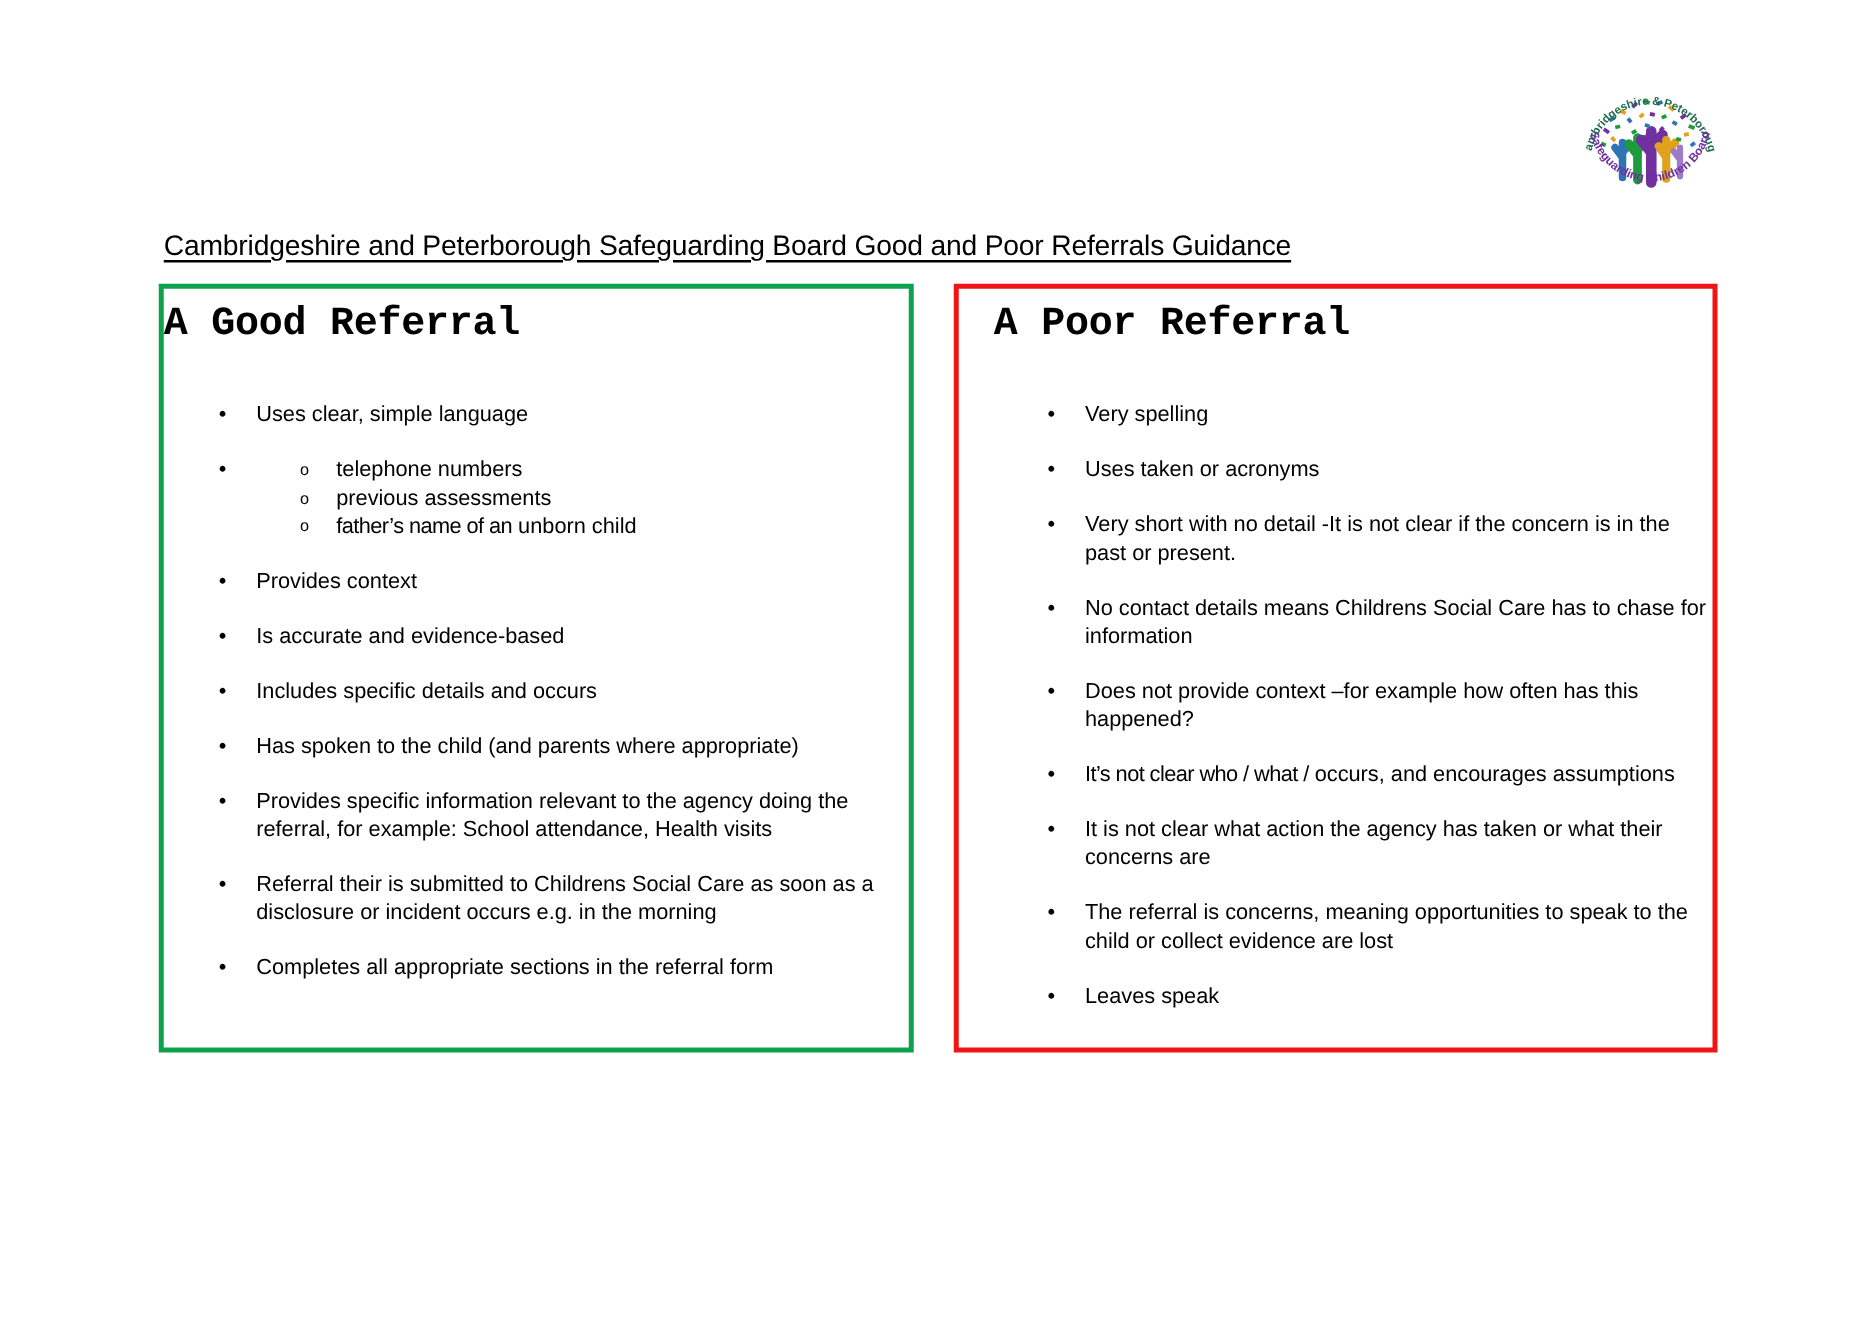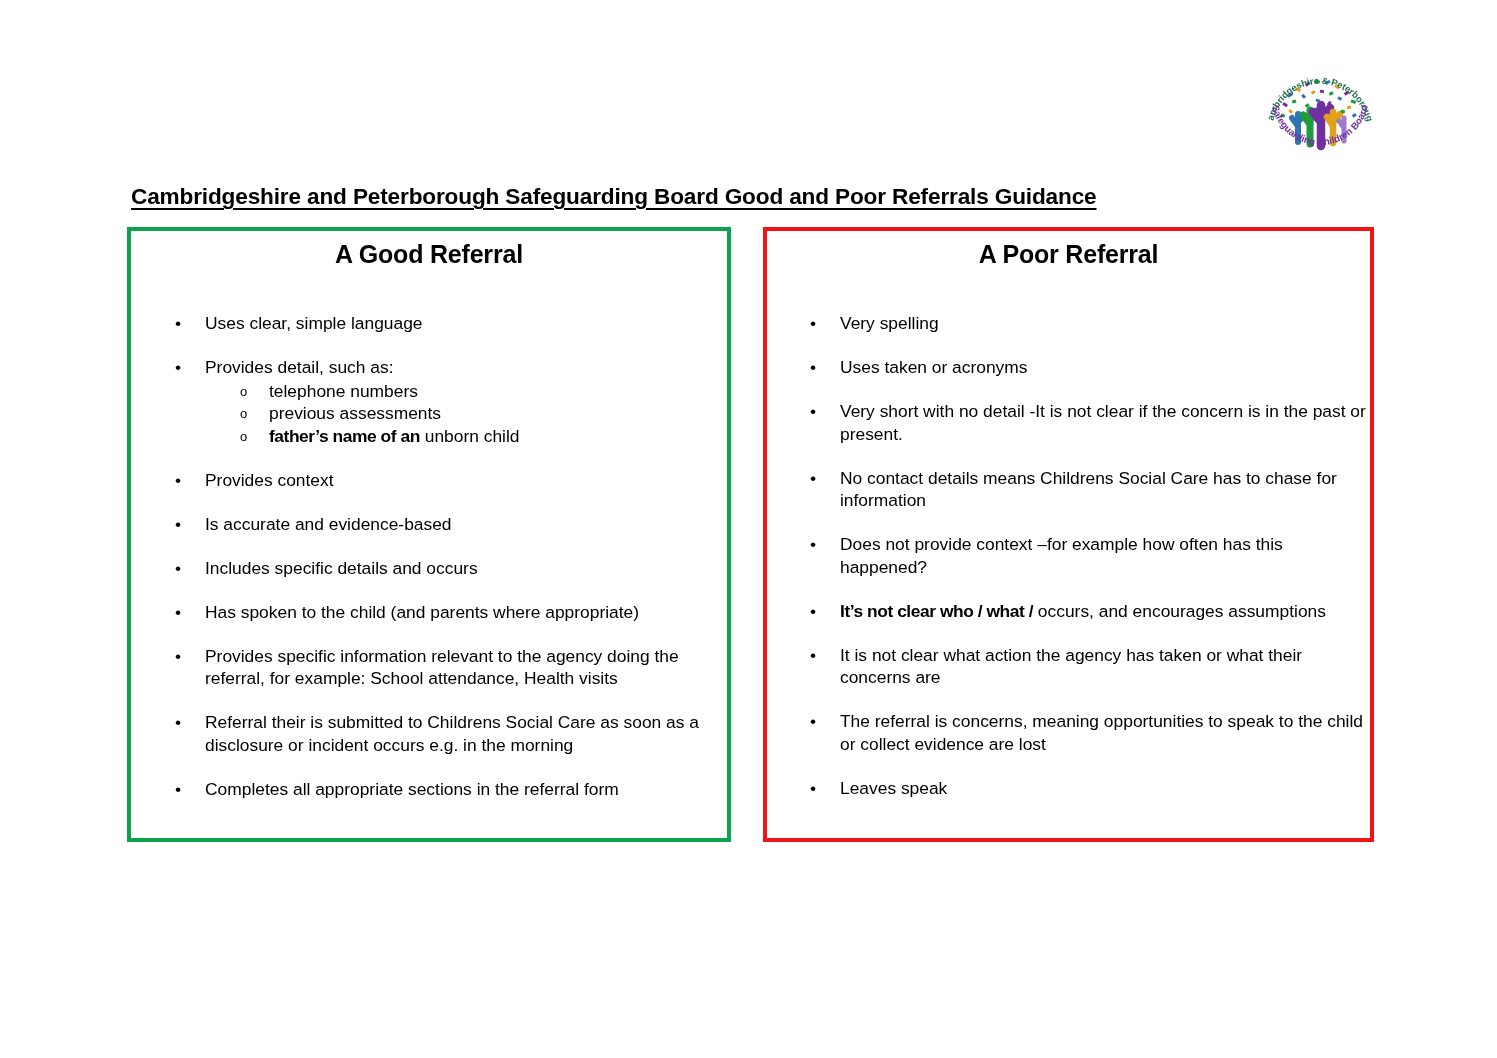--- a/index.html
+++ b/index.html
@@ -26,21 +26,21 @@
   }
   #logo svg { display: block; width: 122px; height: 122px; }
 
   
   #doc-title {
     position: absolute;
     left: 131px;
     top: 183px;
     width: 1250px;
     font-size: 22.6px;
-    font-weight: bold;
+    font-weight: normal;
     letter-spacing: -0.15px;
     text-decoration: underline;
     text-underline-offset: 4px;
     white-space: nowrap;
     line-height: 28px;
   }
 
   
   .panel {
     position: absolute;
@@ -54,25 +54,25 @@
     width: 604px;
     border: 4px solid #0FA24E;
   }
   #panel-poor {
     left: 763px;
     width: 611px;
     border: 4px solid #F01414;
   }
 
   .panel-heading {
-    text-align: center;
-    font-size: 25px;
+    font-size: 32px;
     font-weight: bold;
     margin-top: 9px;
     letter-spacing: -0.2px;
+    font-family: Liberation Mono, monospace;
   }
 
   
   .bullets {
     margin: 0;
     padding: 0;
     list-style: none;
     font-size: 17.4px;
     line-height: 22.5px;
   }
@@ -92,21 +92,21 @@
     top: 0;
     font-size: 17.4px;
     line-height: 22.5px;
   }
 
   .bullet-text { display: block; }
 
   
   .emph {
     font-family: "Liberation Sans", sans-serif;
-    font-weight: bold;
+    font-weight: normal;
     letter-spacing: -0.45px;
   }
 
   
   .subbullets {
     margin: 0;
     padding: 0;
     list-style: none;
     margin-top: 1px;
   }
@@ -183,21 +183,20 @@
 
   <ul class="bullets">
 
     <li class="bullet-item">
       <span class="dot">•</span>
       <span class="bullet-text">Uses clear, simple language</span>
     </li>
 
     <li class="bullet-item">
       <span class="dot">•</span>
-      <span class="bullet-text">Provides detail, such as:</span>
       <ul class="subbullets">
         <li class="sub-item">
           <span class="ring">o</span>
           <span>telephone numbers</span>
         </li>
         <li class="sub-item">
           <span class="ring">o</span>
           <span>previous assessments</span>
         </li>
         <li class="sub-item">
@@ -238,21 +237,21 @@
     </li>
 
     <li class="bullet-item">
       <span class="dot">•</span>
       <span class="bullet-text">Completes all appropriate sections in the referral form</span>
     </li>
 
   </ul>
 </section>
 
-<section class="panel" id="panel-poor" style="border-color: rgb(240, 20, 20);">
+<section class="panel" id="panel-poor" style="border-color: rgb(240, 20, 20); padding-left: 28px;">
   <div class="panel-heading">A Poor Referral</div>
 
   <ul class="bullets">
 
     <li class="bullet-item">
       <span class="dot">•</span>
       <span class="bullet-text">Very spelling</span>
     </li>
 
     <li class="bullet-item">

